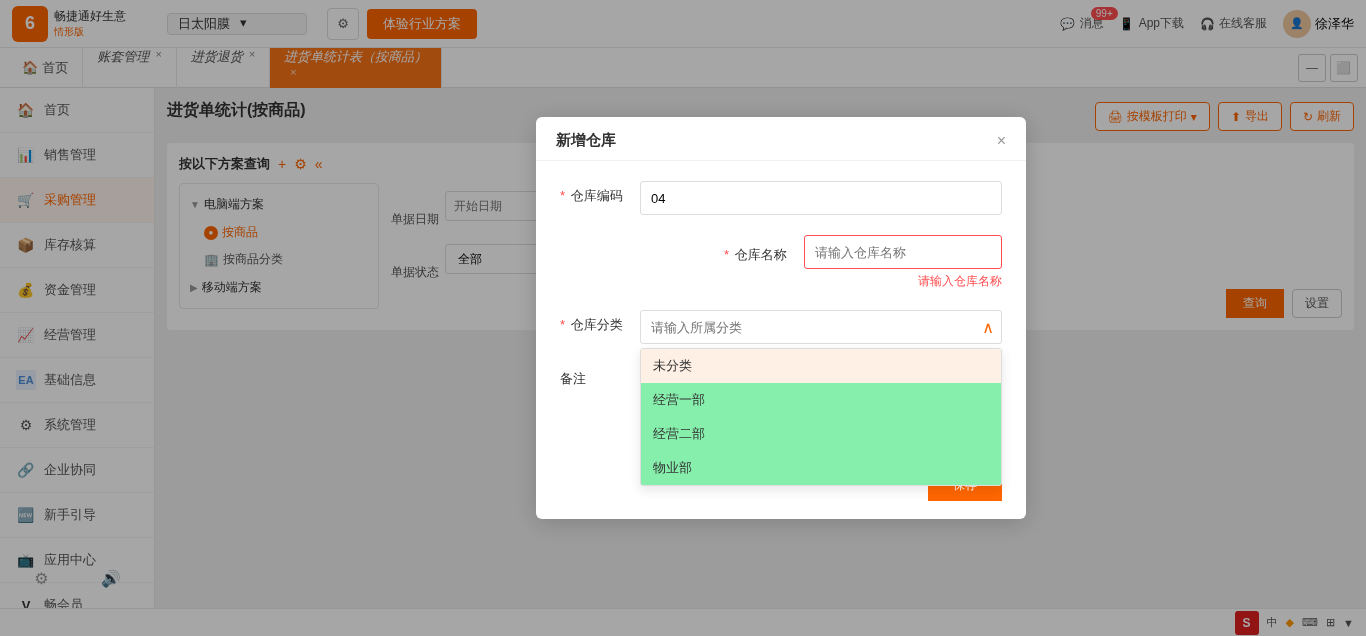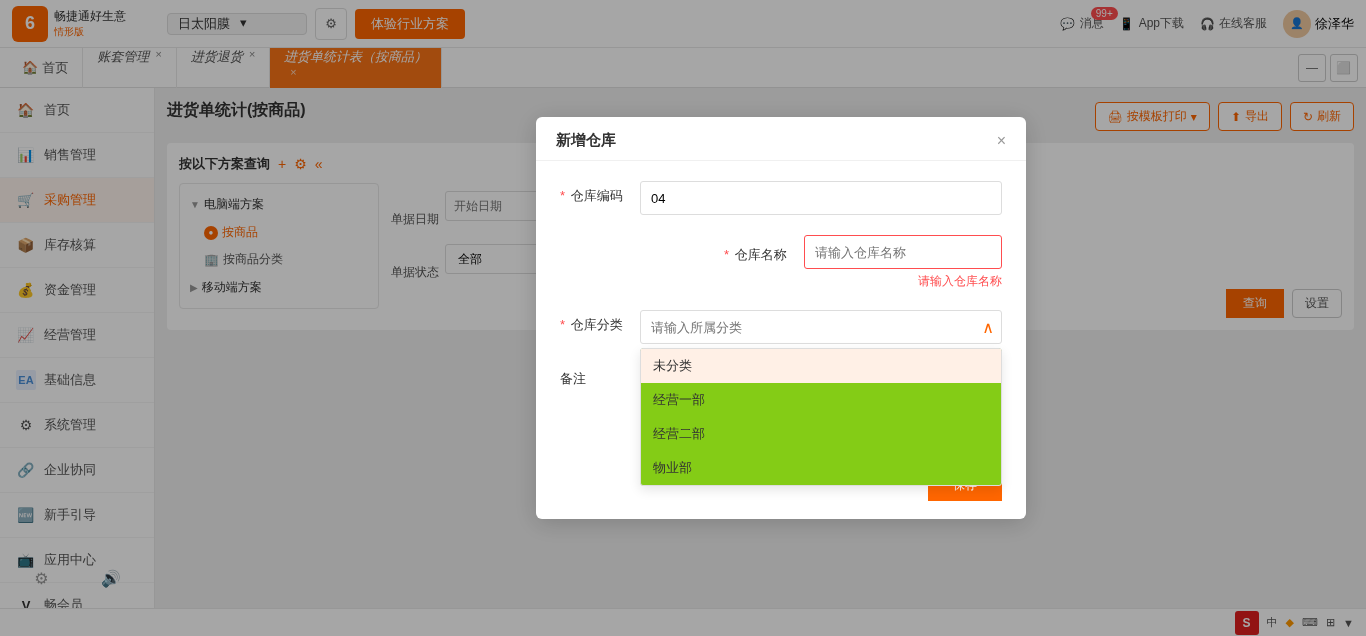--- a/index.html
+++ b/index.html
@@ -29,21 +29,21 @@
       color: white; font-weight: bold; font-size: 18px;
       margin-right: 6px;
       flex-shrink: 0;
     }
     .logo-text { font-size: 12px; color: #333; line-height: 1.4; }
     .logo-sub { font-size: 10px; color: #ff6600; }
 
     .store-selector {
       display: flex; align-items: flex-start;
       background: #f5f5f5; border: 1px solid #ddd; border-radius: 4px;
-      padding: 1px 10px; cursor: pointer; margin-right: 8px;
+      padding: 1px 10px; cursor: pointer; margin-right: 20px;
       min-width: 140px;
     }
     .store-selector span { flex: 1; font-size: 13px; color: #333; }
     .chevron { color: #999; font-size: 10px; margin-left: 6px; }
 
     .gear-btn {
       width: 32px; height: 32px;
       border: 1px solid #ddd; border-radius: 4px;
       display: flex; align-items: center; justify-content: center;
       cursor: pointer; background: #fff; margin-right: 8px; color: #666;
@@ -296,21 +296,21 @@
     }
     .category-toggle {
       position: absolute; right: 8px; top: 50%; transform: translateY(-50%);
       color: #ff6600; cursor: pointer; font-size: 16px;
     }
 
     
     .dropdown-list {
       position: absolute;
       top: 38px; left: 0; right: 0;
-      background: #84cc16;
+      background: #86efac;
       border: 1px solid #ddd;
       border-radius: 3px;
       box-shadow: 0 4px 12px rgba(0,0,0,0.1);
       z-index: 300;
     }
     .dropdown-item {
       padding: 8px 12px;
       font-size: 13px; color: #333;
       cursor: pointer;
     }

